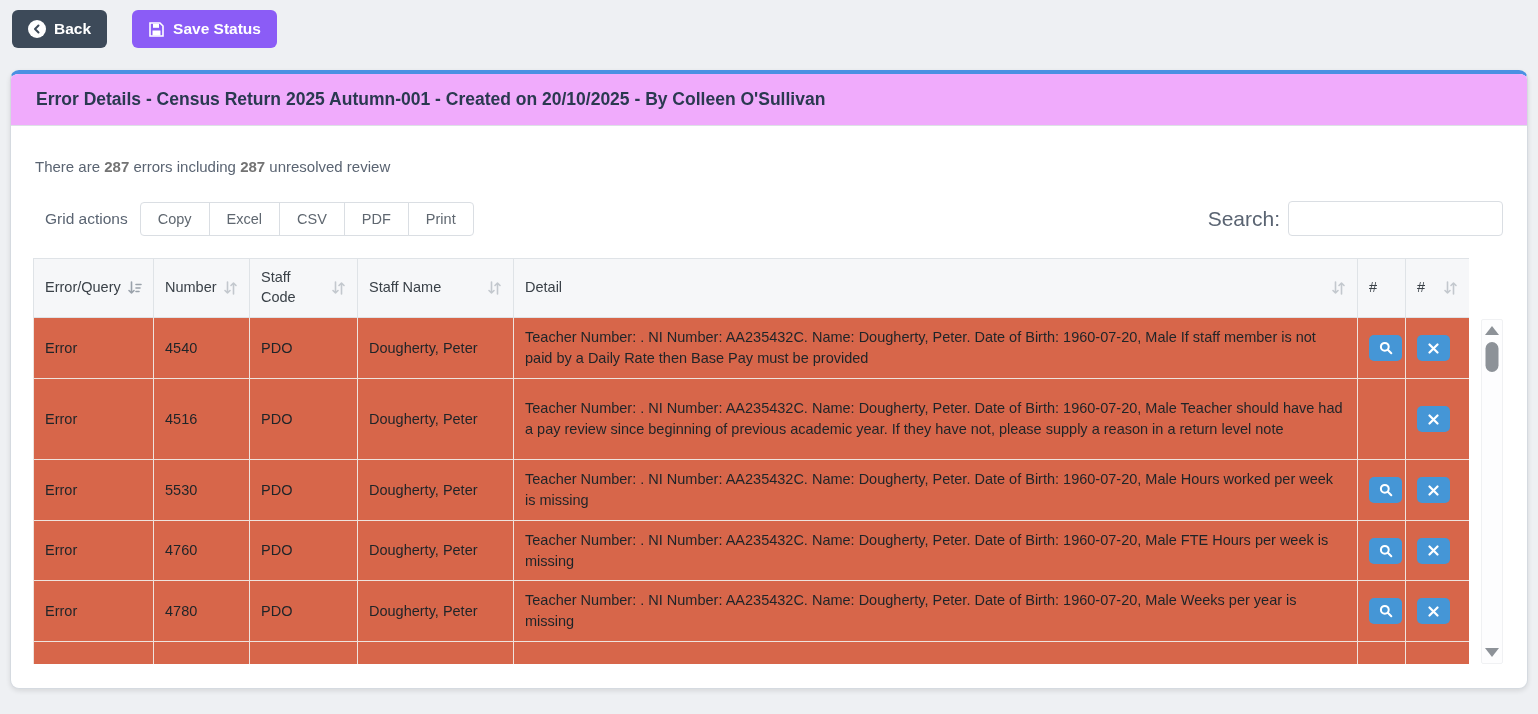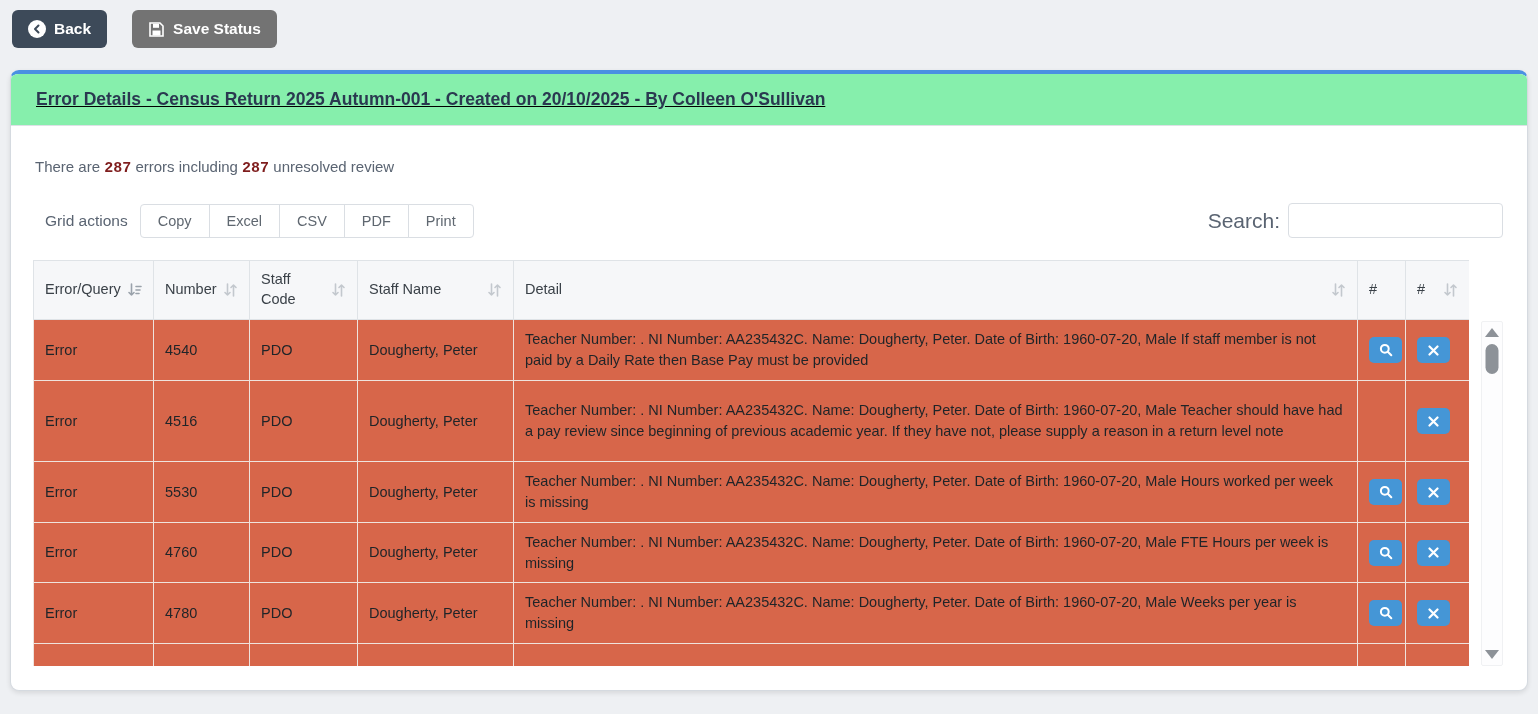--- a/index.html
+++ b/index.html
@@ -5,34 +5,34 @@
   * { margin:0; padding:0; box-sizing:border-box; }
   html, body { width:1538px; height:714px; }
   body { background:#eef0f3; font-family:"Liberation Sans", sans-serif; overflow:hidden; }
 
   
   .topbar { padding:10px 0 0 12px; display:flex; gap:25px; }
   .btn { display:inline-flex; align-items:center; gap:8px; border:none; border-radius:6px;
          padding:0 16px; height:38px; font-size:15.5px; font-weight:700; color:#fff;
          cursor:pointer; font-family:inherit; }
   .btn-back { background:#3d4a59; }
-  .btn-save { background:#737373; }
+  .btn-save { background:#8b5cf6; }
   .back-circle { width:18px; height:18px; border-radius:50%; background:#fff;
                  display:inline-flex; align-items:center; justify-content:center; }
 
   
   .panel { margin:22px 10px 0 10px; background:#fff; border:1px solid #d5dae0;
            border-top:4px solid #4a90e2; border-radius:9px;
            box-shadow:0 2px 5px rgba(0,0,0,.10); overflow:hidden; }
-  .panel-header { background:#86efac; border-bottom:1px solid #dde1e6; padding:15px 25px;text-decoration:underline; }
+  .panel-header { background:#f0abfc; border-bottom:1px solid #dde1e6; padding:15px 25px; }
   .panel-title { font-size:17.5px; font-weight:700; color:#2a3950; }
   .panel-body { padding:16px 22px 24px 22px; }
 
   .summary-line { color:#5a6472; font-size:15px; margin:16px 0 0 2px; }
-  .summary-line b { color:#7f1d1d;font-family:Liberation Mono, monospace; }
+  .summary-line b { color:#737373; }
 
   
   .actions-bar { display:flex; align-items:center; margin:26px 0 12px 2px; }
   .grid-actions-label { color:#5a6472; font-size:15.5px; margin:0 12px 0 10px; }
   .btn-group { display:inline-flex; }
   .grid-btn { background:#fff; border:1px solid #dadee3; color:#5f6770; font-size:14.5px;
               padding:8px 17px; cursor:pointer; font-family:inherit; margin-left:-1px; }
   .grid-btn:first-child { border-radius:4px 0 0 4px; margin-left:0; }
   .grid-btn:last-child { border-radius:0 4px 4px 0; }
   .spacer { flex:1; }

